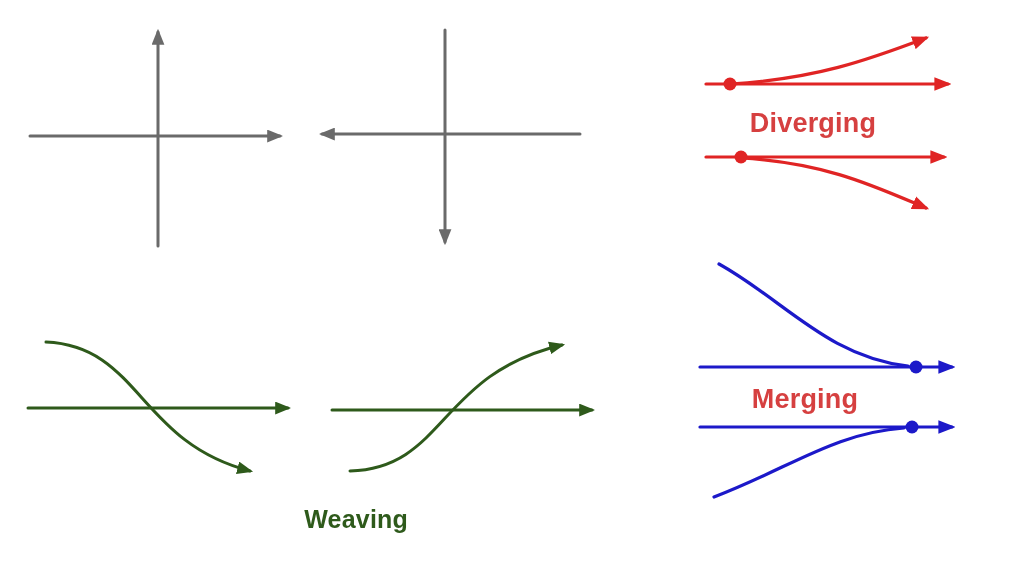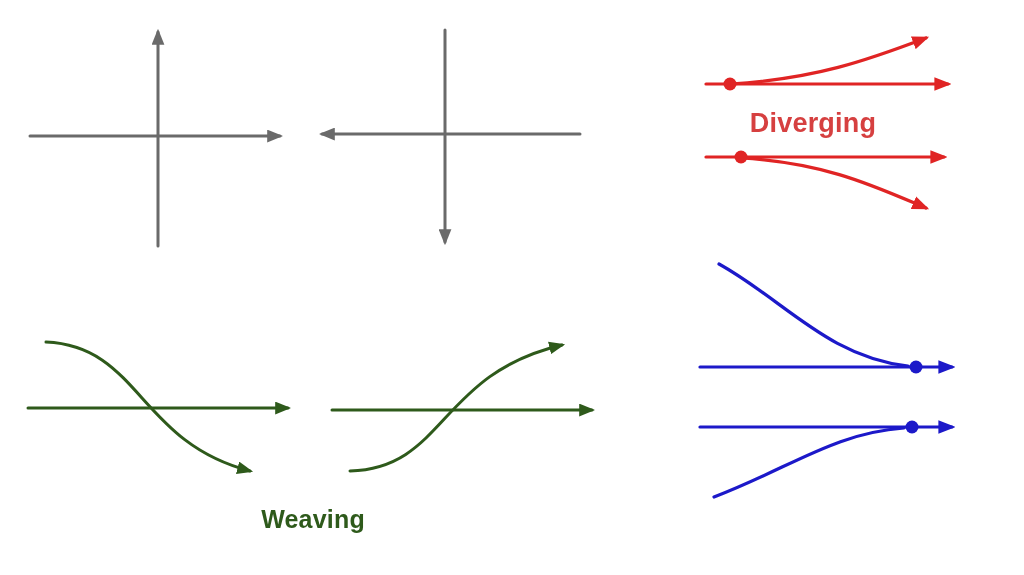--- a/index.html
+++ b/index.html
@@ -39,20 +39,21 @@
   }
   .label-crossing {
     left: 200px; top: 196px; width: 190px;
     font-size: 25px;
     color: var(--c-label-dark);
   }
   .label-weaving {
     left: 218px; top: 505px; width: 190px;
     font-size: 25px;
     color: var(--c-label-green);
+    text-align: right;
   }
   .label-diverging {
     left: 714px; top: 108px; width: 198px;
     font-size: 27px;
     color: var(--c-label-red);
   }
   .label-merging {
     left: 714px; top: 384px; width: 182px;
     font-size: 27px;
     color: var(--c-label-red);
@@ -107,14 +108,15 @@
       <path class="stroke-merging" d="M700,367 L952,367" marker-end="url(#ah-blue)"></path>
       <circle class="fill-merging" cx="916" cy="367" r="6.5"></circle>
       <path class="stroke-merging" d="M700,427 L952,427" marker-end="url(#ah-blue)"></path>
       <circle class="fill-merging" cx="912" cy="427" r="6.5"></circle>
       <path class="stroke-merging" d="M714,497 C790,468 834,433 904,428"></path>
     </g>
   </svg>
 
   <div class="diagram-label label-weaving">Weaving</div>
   <div class="diagram-label label-diverging">Diverging</div>
+  <div class="diagram-label label-merging">Merging</div>
 
 </div>
 
 </body></html>

